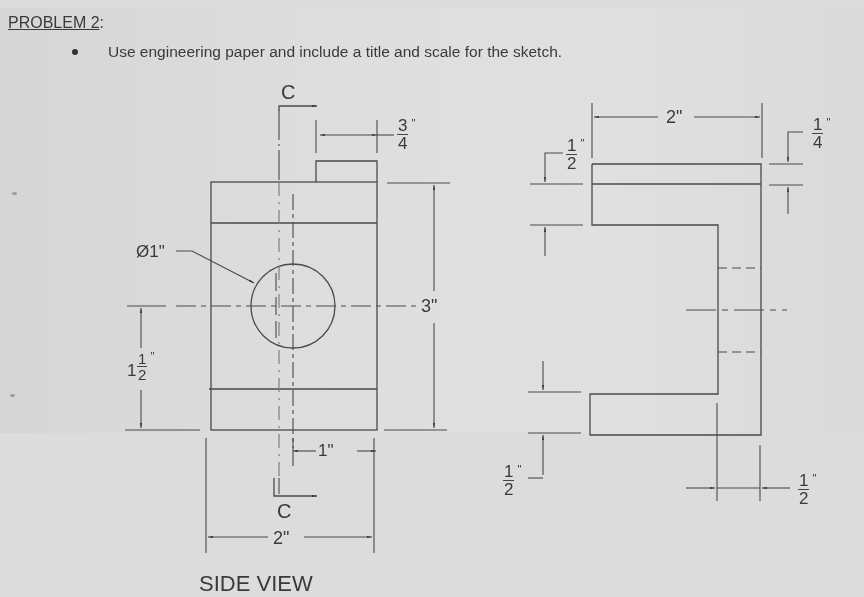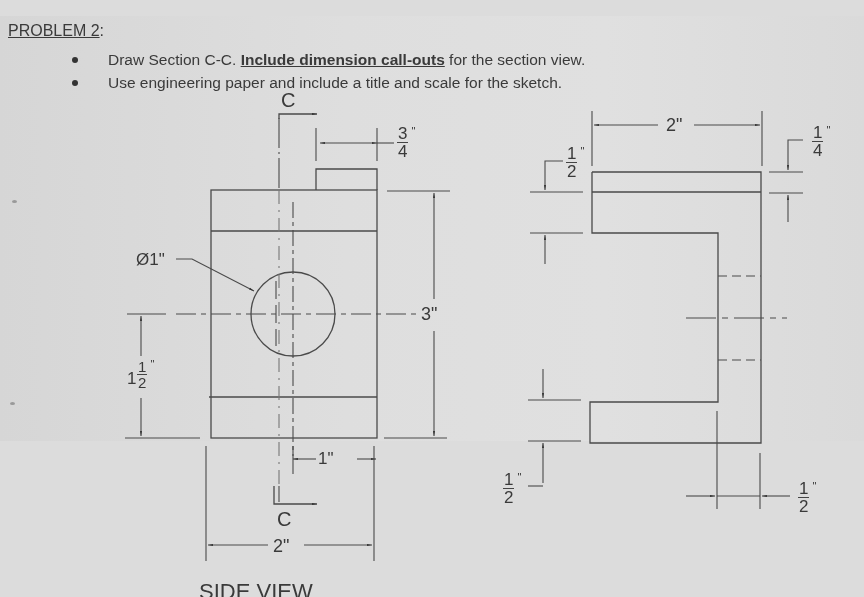--- a/index.html
+++ b/index.html
@@ -4,21 +4,21 @@
 <style>
   html, body { margin: 0; padding: 0; }
   body {
     width: 864px; height: 597px; overflow: hidden;
     background: #dcdcdc;
     font-family: "Liberation Sans", sans-serif;
     color: #333;
     position: relative;
   }
   .sheet {
-    position: absolute; left: 0; top: 16px; width: 864px; height: 425px;
+    position: absolute; left: 0; top: 8px; width: 864px; height: 425px;
     background: linear-gradient(90deg, #d6d6d6 0%, #dedede 40%, #e0e0e0 70%, #dadada 100%);
     text-decoration: underline;
   }
   .problem-title {
     position: absolute; left: 8px; top: 6px;
     font-size: 16px; color: #3a3a3a;
   }
   .problem-title .u { text-decoration: underline; }
   .bullets { position: absolute; left: 70px; top: 32px; margin: 0; padding: 0; list-style: none; }
   .bullets li { position: relative; font-size: 15.5px; color: #3a3a3a; height: 23px; line-height: 23px; padding-left: 38px; }
@@ -38,24 +38,20 @@
 
 <div class="sheet">
 
   <div class="problem-title">
     <span class="u">PROBLEM 2</span><span>:</span>
   </div>
 
   <ul class="bullets">
     <li>
       <span class="dot"></span>
-      <span>Draw Section C-C. </span><span class="bold-u">Include dimension call-outs</span><span> for the section view.</span>
-    </li>
-    <li>
-      <span class="dot"></span>
       <span>Use engineering paper and include a title and scale for the sketch.</span>
     </li>
   </ul>
 
   <div class="marks" style="left:12px;top:184px;"></div>
   <div class="marks" style="left:10px;top:386px;"></div>
   <div class="marks" style="left:6px;top:590px;"></div>
 
   <svg class="drawing" width="864" height="597" viewBox="0 0 864 597">
     <defs>

